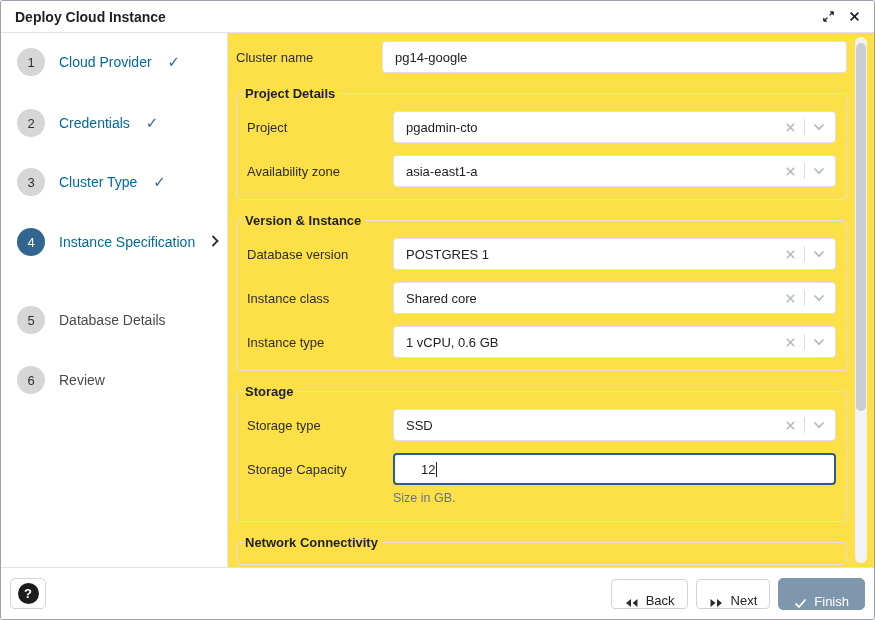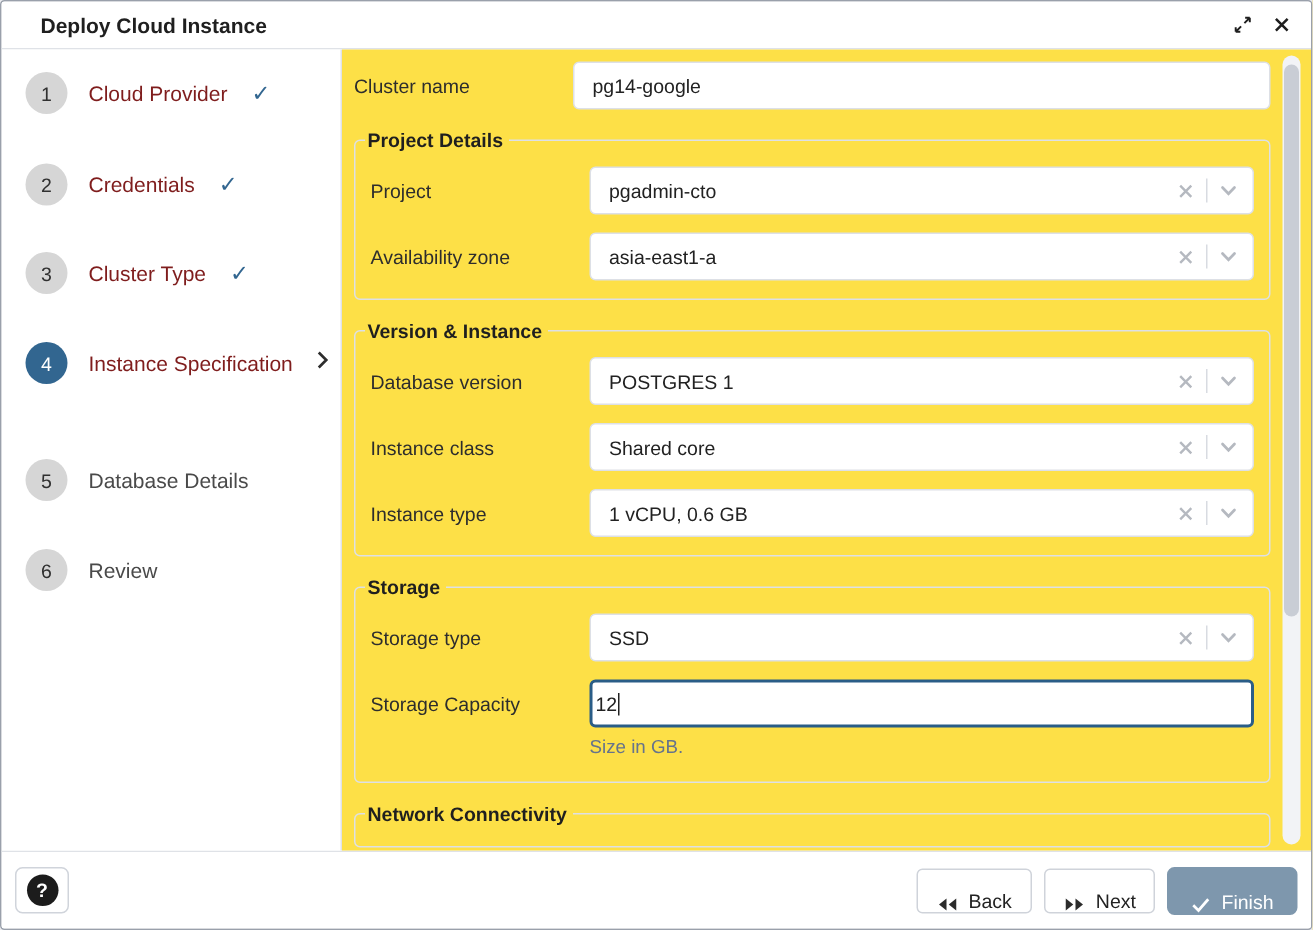--- a/index.html
+++ b/index.html
@@ -12,21 +12,21 @@
     border: 1px solid #9aa0ab;
     border-radius: 3px;
     display: flex; flex-direction: column;
     overflow: hidden;
   }
 
   
   .titlebar {
     height: 32px; flex: 0 0 32px;
     display: flex; align-items: center;
-    padding: 0 12px 0 26px;
+    padding: 0 12px 0 14px;
     border-bottom: 1px solid #dfe2e7;
     background: #fff;
   }
   .title { font-size: 14px; font-weight: 700; color: #1f1f1f; }
   .win-controls { margin-left: auto; display: flex; align-items: center; gap: 10px; }
   .win-btn { background: none; border: none; cursor: pointer; padding: 2px; line-height: 0; }
 
   
   .body { flex: 1 1 auto; display: flex; min-height: 0; }
 
@@ -43,21 +43,21 @@
   .step:nth-child(4) { top: 195px; }
   .step:nth-child(5) { top: 273px; }
   .step:nth-child(6) { top: 333px; }
   .circle {
     width: 28px; height: 28px; flex: 0 0 28px;
     border-radius: 50%; background: #d6d6d6; color: #303030;
     display: flex; align-items: center; justify-content: center;
     font-size: 13px;
   }
   .step.active .circle { background: #326690; color: #fff; }
-  .slabel { font-size: 14px; color: #7f1d1d; white-space: nowrap; }
+  .slabel { font-size: 14px; color: #0369a1; white-space: nowrap; }
   .step.pending .slabel { color: #4a4a4a; }
   .check { color: #326690; font-size: 15px; font-weight: 700; margin-left: 2px; }
   .chev-right { margin-left: 2px; }
 
   
   .form {
     flex: 1 1 auto; position: relative; overflow: hidden;
     padding: 8px 27px 0 8px; background: #fde047;
   }
   .frow { display: flex; align-items: center; margin-top: 12px; }
@@ -65,21 +65,21 @@
   .frow.top { margin-top: 0; }
   .flabel { width: 146px; min-width: 146px; font-size: 13px; color: #2d2d2d; }
 
   .textbox, .select {
     flex: 1 1 auto; height: 32px;
     border: 1px solid #dde0e6; border-radius: 4px; background: #fff;
     display: flex; align-items: center;
     padding: 0 10px 0 12px;
     font-size: 13px; color: #222;
   }
-  .textbox.focused { border: 2px solid #2a5d87; padding-left: 2px; }
+  .textbox.focused { border: 2px solid #2a5d87; padding-left: 26px; }
   .caret { display: inline-block; width: 1px; height: 15px; background: #222; margin-left: 1px; }
 
   .sel-ctrls { margin-left: auto; display: flex; align-items: center; gap: 8px; }
   .sel-sep { width: 1px; height: 16px; background: #d8dbe1; }
   .sel-clear, .sel-chev { line-height: 0; cursor: pointer; }
 
   fieldset {
     border: 1px solid #dde0e6; border-radius: 4px;
     margin-top: 13px; padding: 2px 10px 12px 10px;
   }

